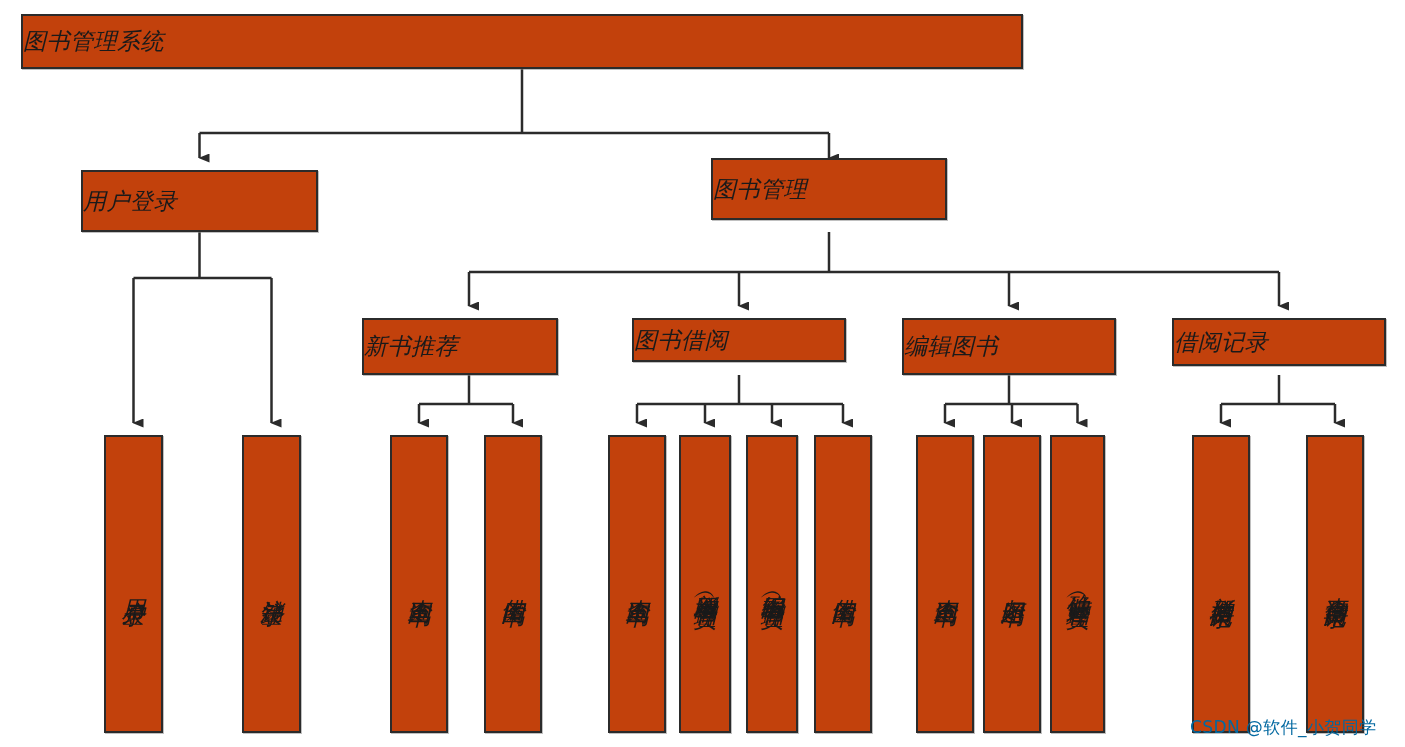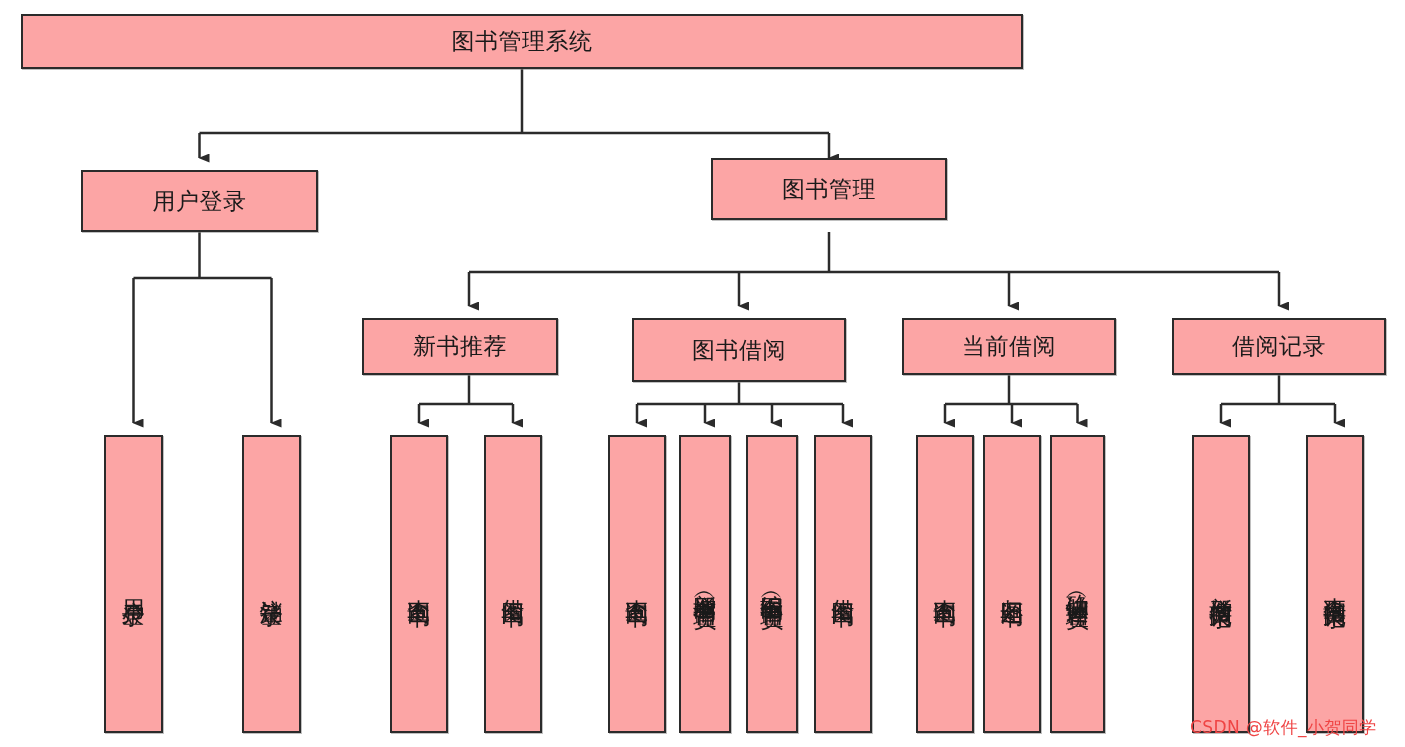--- a/index.html
+++ b/index.html
@@ -22,25 +22,25 @@
     left: 0;
     top: 0;
     width: 1405px;
     height: 747px;
     pointer-events: none;
   }
   .node {
     position: absolute;
     box-sizing: border-box;
     border: 2.5px solid #2b2b2b;
-    background: #fca5a5;
+    background: #c2410c;
     display: flex;
     align-items: center;
-    justify-content: center;
     box-shadow: 1px 1px 0 rgba(140,140,140,0.55);
+    font-style: italic;
   }
   .node .label {
     color: #1a1a1a;
     letter-spacing: 0.5px;
     line-height: 1.06;
     text-align: center;
     white-space: pre;
   }
   .node.horiz .label {
     font-size: 23px;
@@ -51,21 +51,21 @@
   }
   .node.vert .label {
     writing-mode: vertical-rl;
     text-orientation: upright;
     font-size: 23px;
     letter-spacing: 2px;
     margin: auto;
   }
   .watermark {
     position: absolute;
-    color: #ef4444;
+    color: #0369a1;
     font-size: 17px;
     white-space: nowrap;
     letter-spacing: 0.4px;
   }
 </style>
 </head>
 <body>
 
 <div id="canvas">
 
@@ -118,27 +118,27 @@
       </div>
       <div class="node horiz" style="left: 81px; top: 170px; width: 237px; height: 62px;">
         <span class="label">用户登录</span>
       </div>
       <div class="node horiz" style="left: 711px; top: 158px; width: 236px; height: 62px;">
         <span class="label">图书管理</span>
       </div>
       <div class="node horiz" style="left: 362px; top: 318px; width: 196px; height: 57px;">
         <span class="label">新书推荐</span>
       </div>
-      <div class="node horiz" style="left: 632px; top: 318px; width: 214px; height: 64px;">
+      <div class="node horiz" style="left: 632px; top: 318px; width: 214px; height: 44px;">
         <span class="label">图书借阅</span>
       </div>
       <div class="node horiz" style="left: 902px; top: 318px; width: 214px; height: 57px;">
-        <span class="label">当前借阅</span>
+        <span class="label">编辑图书</span>
       </div>
-      <div class="node horiz" style="left: 1172px; top: 318px; width: 214px; height: 57px;">
+      <div class="node horiz" style="left: 1172px; top: 318px; width: 214px; height: 48px;">
         <span class="label">借阅记录</span>
       </div>
       <div class="node vert" style="left: 104px; top: 435px; width: 59px; height: 298px;">
         <span class="label">用户登录</span>
       </div>
       <div class="node vert" style="left: 242px; top: 435px; width: 59px; height: 298px;">
         <span class="label">注销登录</span>
       </div>
       <div class="node vert" style="left: 390px; top: 435px; width: 58px; height: 298px;">
         <span class="label">查询图书</span>

